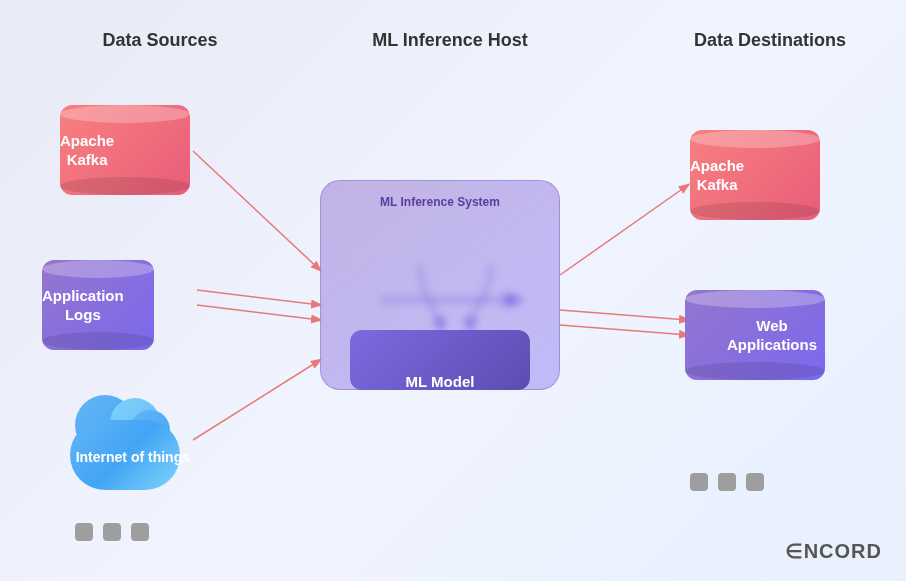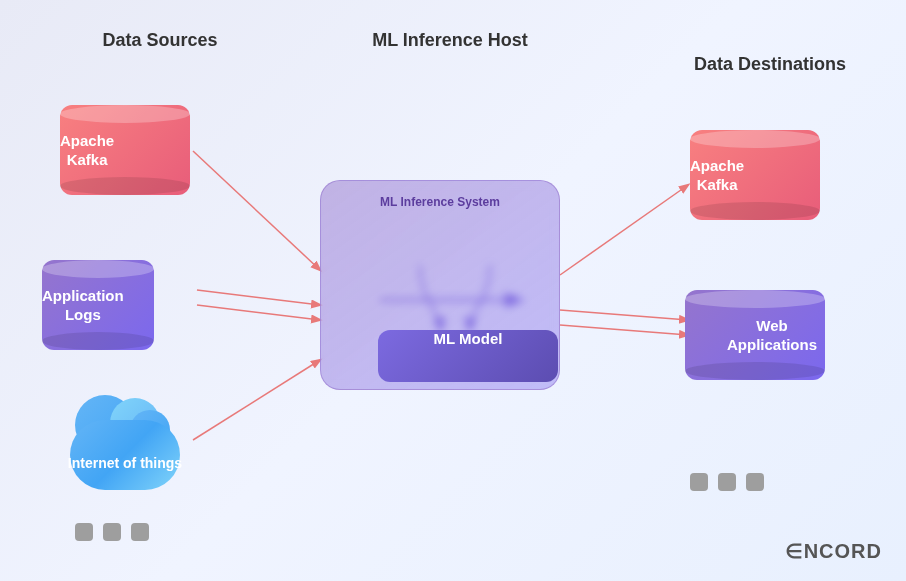--- a/index.html
+++ b/index.html
@@ -22,21 +22,21 @@
     .col-header {
       position: absolute;
       top: 30px;
       font-size: 18px;
       font-weight: 700;
       color: #333;
       text-align: center;
     }
     .col-sources { left: 60px; width: 200px; }
     .col-inference { left: 330px; width: 240px; }
-    .col-destinations { left: 660px; width: 220px; margin-top: 24px; }
+    .col-destinations { left: 660px; width: 220px; }
 
     
     .cylinder {
       position: absolute;
       border-radius: 12px;
       display: flex;
       align-items: center;
       justify-content: flex-start;
       text-align: center;
       font-weight: 700;
@@ -107,22 +107,22 @@
     .cloud-bump3 {
       position: absolute;
       width: 40px; height: 40px;
       background: linear-gradient(135deg, #64b5f6, #42a5f5);
       border-radius: 50%;
       right: 20px; bottom: 40px;
     }
     .cloud-text {
       position: absolute;
       width: 100%;
-      bottom: 18px;
-      text-align: center;
+      bottom: 24px;
+      text-align: right;
       font-weight: 700;
       font-size: 14px;
       color: white;
       z-index: 10;
       line-height: 1.3;
     }
 
     
     .kafka-right {
       width: 130px; height: 90px;
@@ -151,27 +151,26 @@
       text-align: center;
       font-size: 12px;
       font-weight: 600;
       color: #5c3d9e;
     }
 
     
     .ml-model-box {
       position: absolute;
       left: 350px; top: 330px;
-      width: 180px; height: 52px;
+      width: 180px; height: 60px;
       background: linear-gradient(135deg, #7c6ae0, #5c4db1);
       border-radius: 12px;
       display: flex;
-      align-items: flex-start;
+      align-items: flex-end;
       justify-content: center;
-      margin-left: 28px;
     }
     .ml-model-label {
       font-size: 15px;
       font-weight: 700;
       color: white;
     }
 
     
     .arrows-svg {
       position: absolute;

